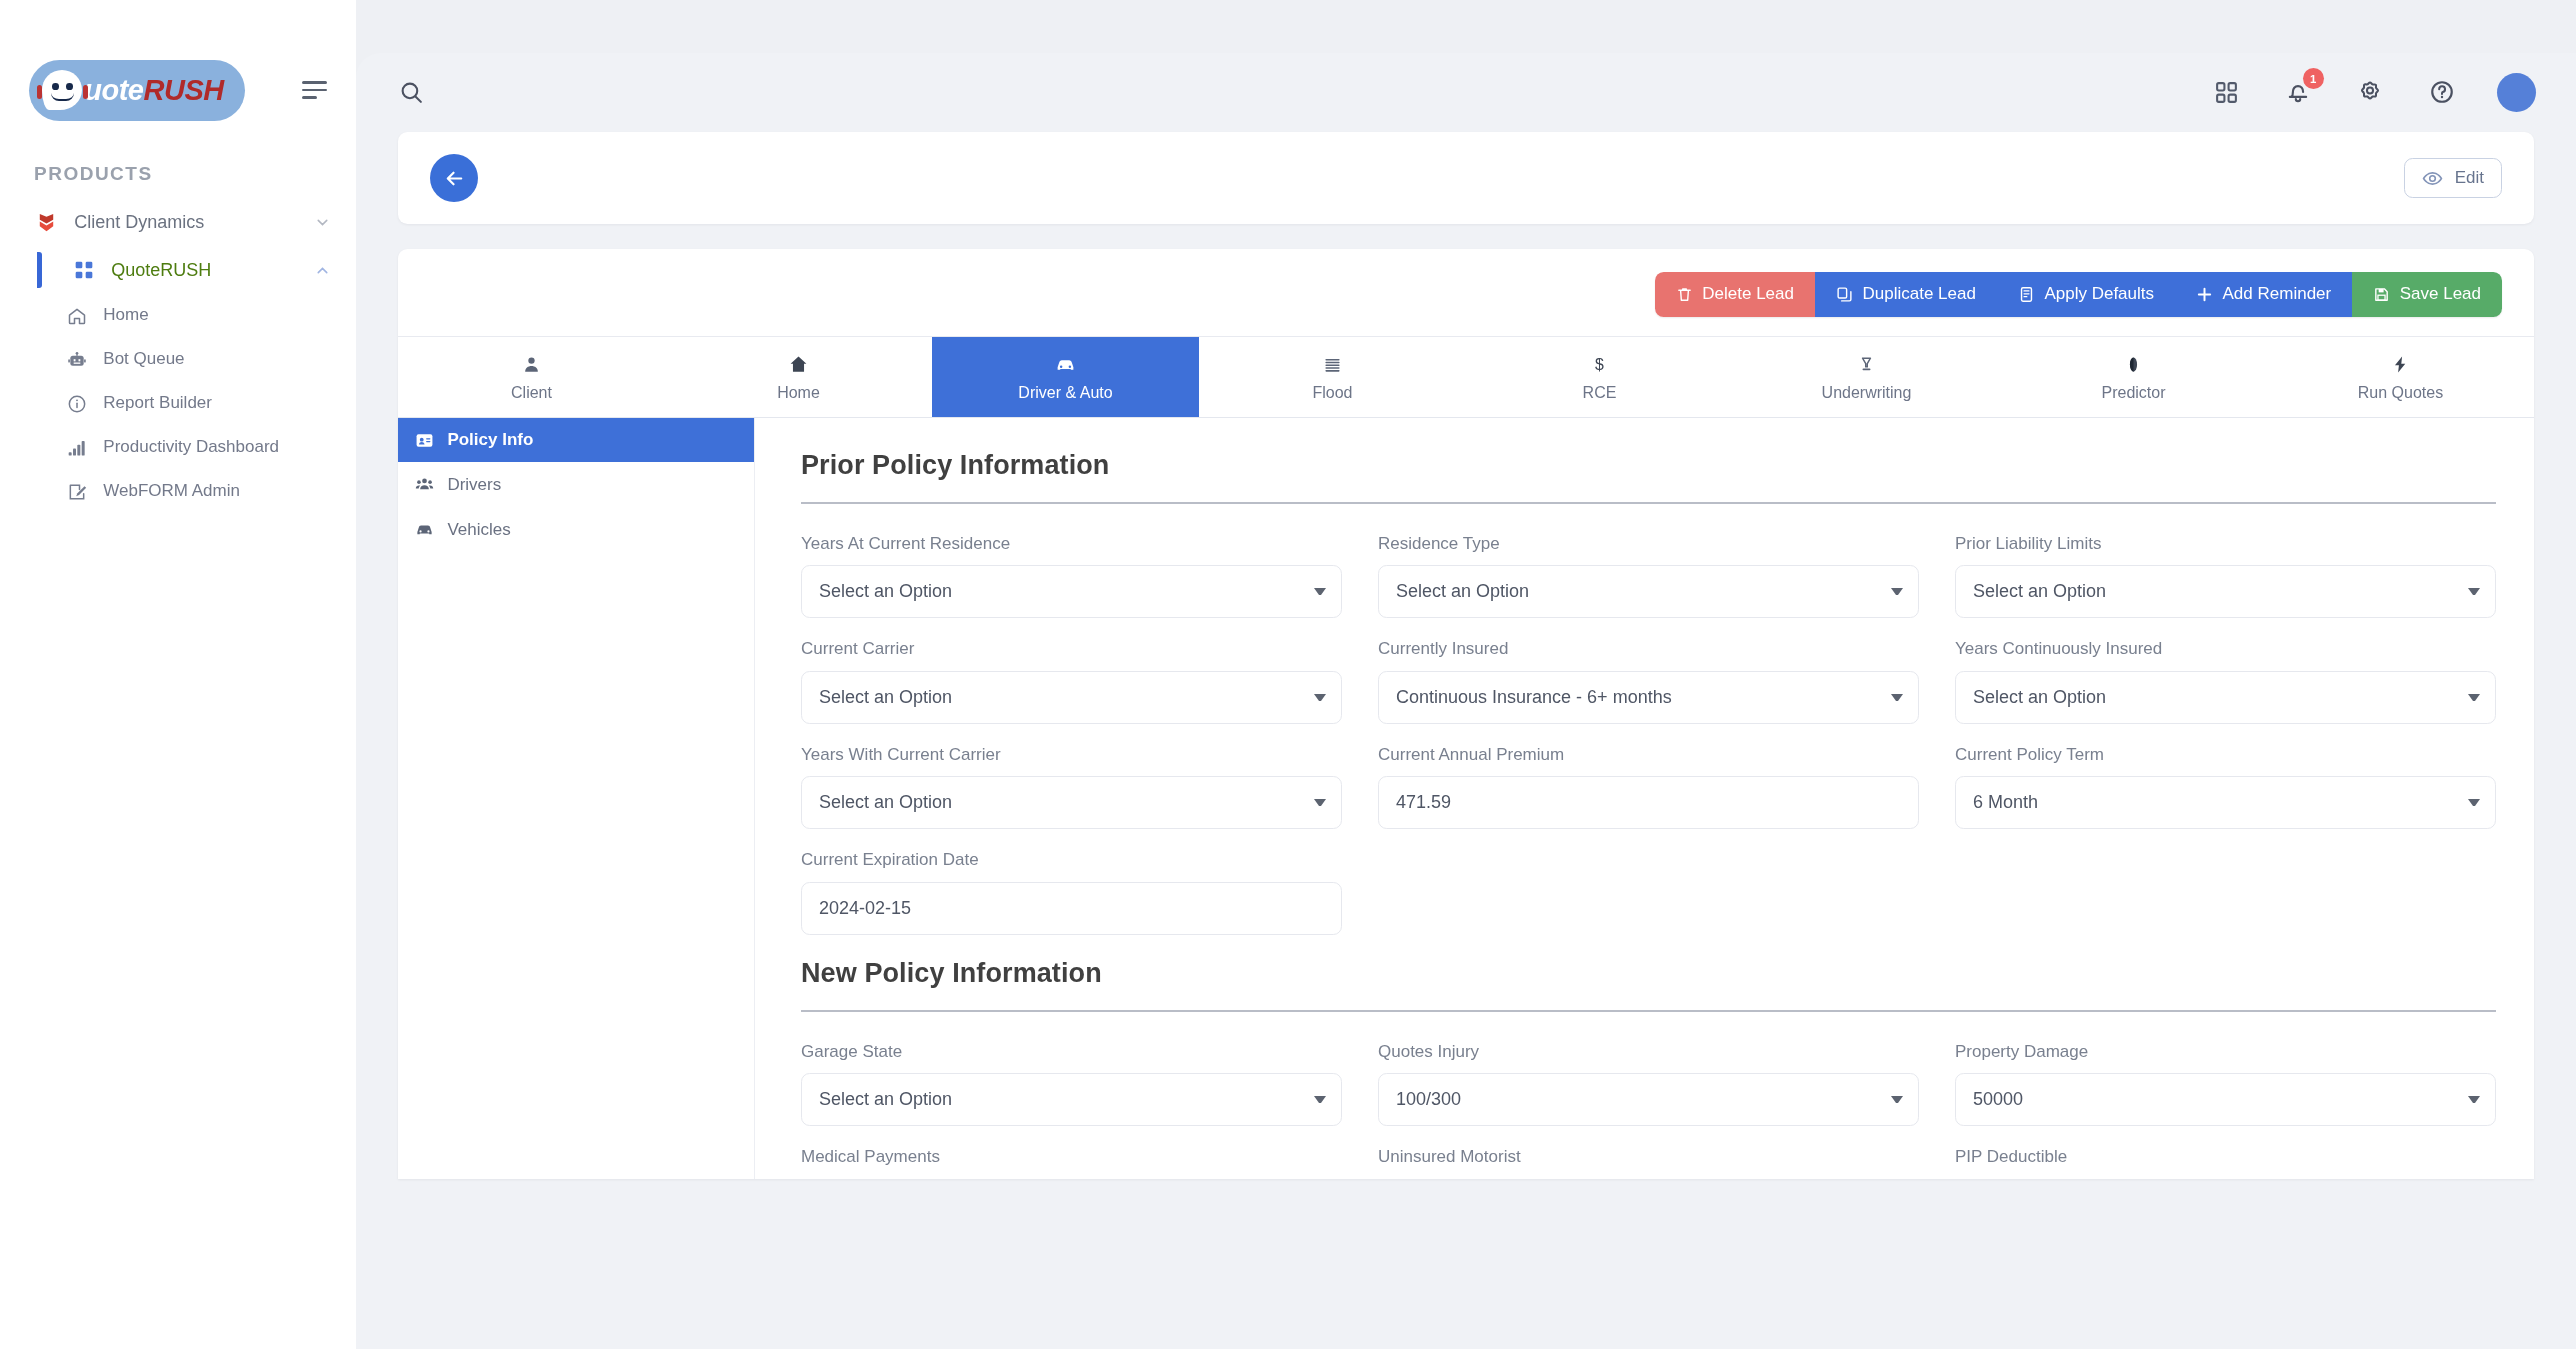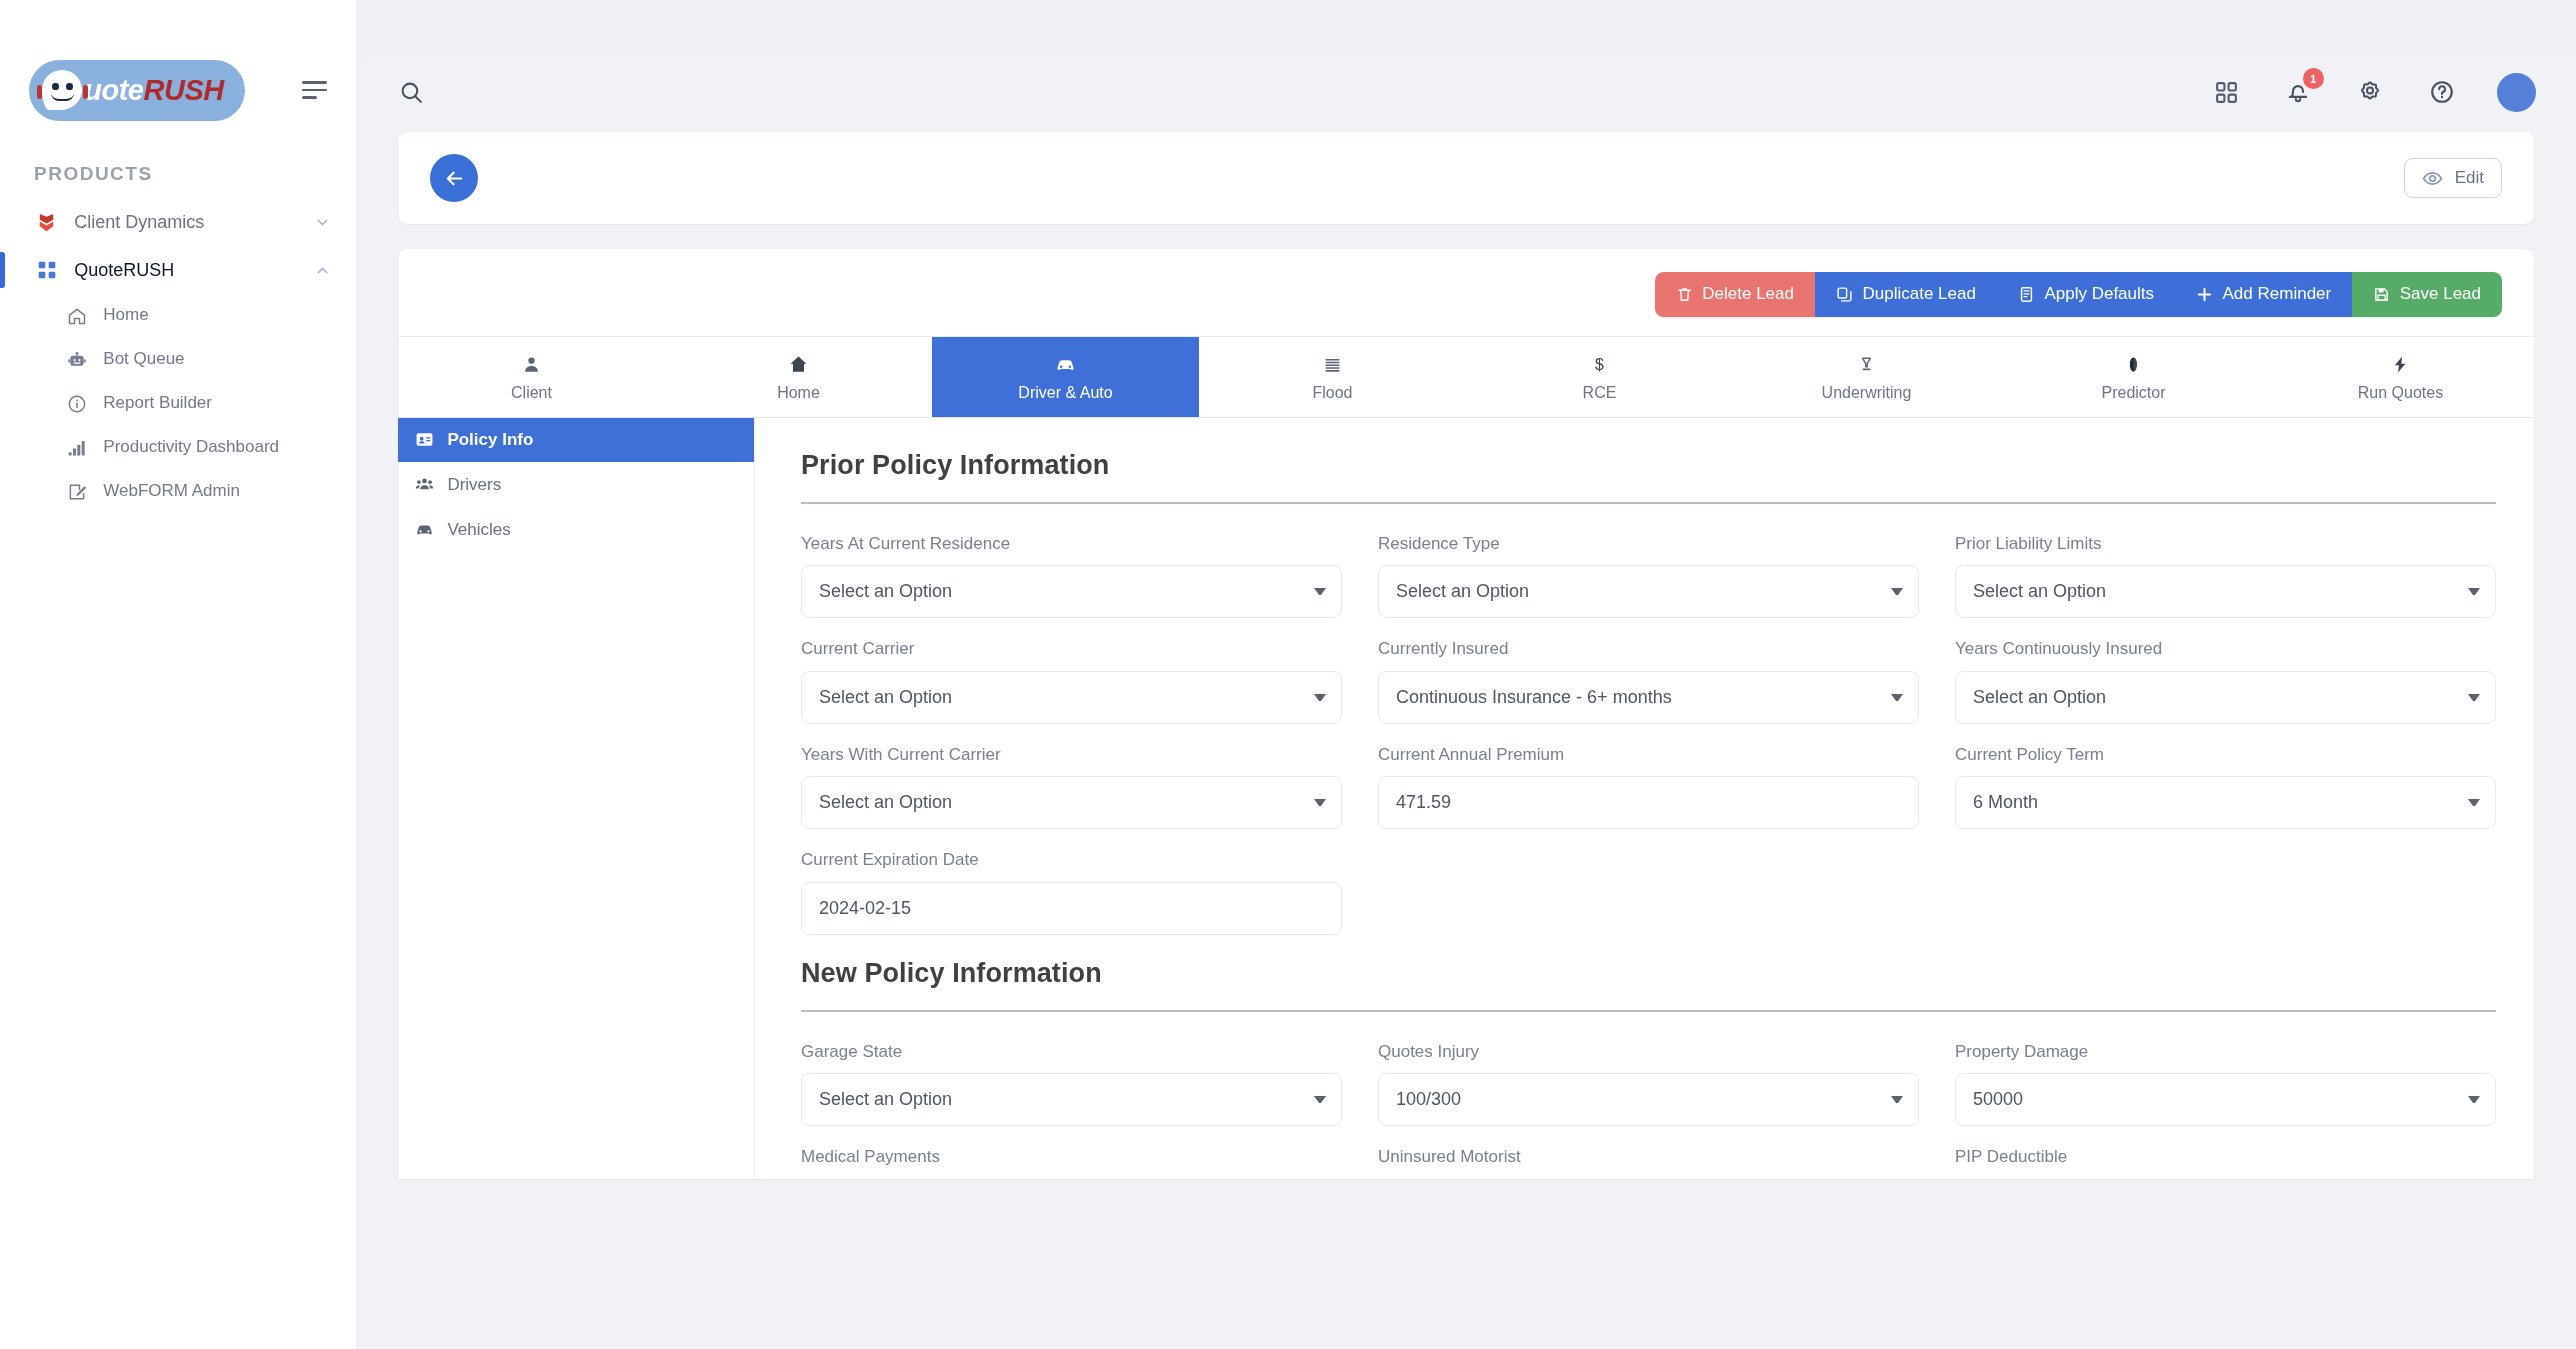--- a/index.html
+++ b/index.html
@@ -43,21 +43,21 @@
     padding: 36px 0 13.4px 34px;
   }
   .nav-item {
     display: flex; align-items: center; gap: 15.3px;
     padding: 12.4px 25px 12.4px 34px; cursor: pointer; position: relative;
     font-size: 18px; color: #6b7280;
   }
   .nav-item .ico { width: 25px; height: 23px; display:flex; align-items:center; justify-content:center; flex:0 0 25px; }
   .nav-item .lbl { flex: 1; }
   .nav-item .chev { width: 17px; height: 17px; flex:0 0 17px; opacity:.65; }
-  .nav-item.active { color: #0f172a; }
+  .nav-item.active { color: #4d7c0f; margin-left: 37px; }
   .nav-item.active::before {
     content:""; position:absolute; left:0; top:5.7px; bottom:5.7px; width:4.8px; background:#3867d6; border-radius:0 2.9px 2.9px 0;
   }
   .subnav { padding-left: 0; }
   .sub-item {
     display:flex; align-items:center; gap:15.3px; padding: 10.5px 19px 10.5px 65px;
     font-size: 17px; color:#73798a; cursor:pointer; line-height:1.35;
   }
   .sub-item .ico { width:23px; flex:0 0 23px; display:flex; align-items:center; justify-content:center; }
 
@@ -107,21 +107,21 @@
   .tab {
     flex:1; display:flex; flex-direction:column; align-items:center; gap:8.6px;
     padding: 16px 3.8px 14.3px 3.8px; font-size: 16px; color:#6d7588; cursor:pointer;
   }
   .tab .tico { height: 23px; display:flex; align-items:center; justify-content:center; }
   .tab.active { background:#3e70d8; color:#fff; }
 
   .content-split { display:flex; min-height: 572px; }
   .sub-side { width: 357px; flex:0 0 357px; border-right:1px solid #eceef3; padding-top: 0; }
   .side-item {
-    display:flex; gap:13.4px; padding: 12.4px 23px 12.4px 17px;
+    display:flex; align-items:center; gap:13.4px; padding: 12.4px 23px 12.4px 17px;
     font-size: 17px; color:#6a7182; cursor:pointer; font-weight:600;
   }
   .side-item.active { background:#3e70d8; color:#fff; }
   .side-item:not(.active) { font-weight: 500; }
 
   .form-area { flex:1; padding: 32px 38px 0 46px; }
   .sec-title { font-size: 27px; color:#404040; font-weight: 600; letter-spacing:0.1px; }
   .sec-rule { height: 1.9px; background:#b9bdc7; margin: 21px 0 0 0; }
   .grid { display:grid; grid-template-columns: 1fr 1fr 1fr; gap: 0 36px; padding-top: 9.5px; }
   .field { padding: 21px 0 0 0; }

